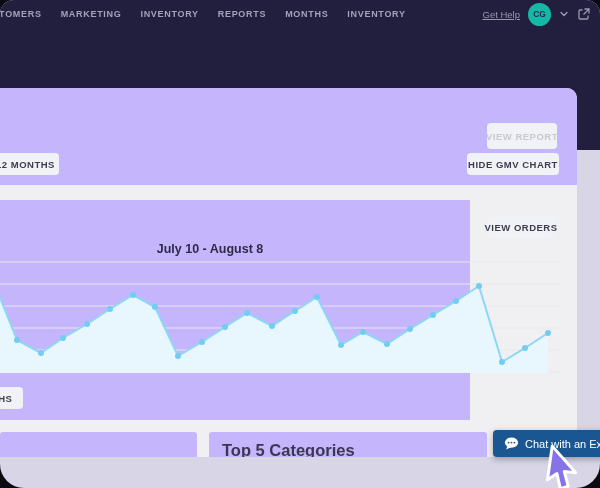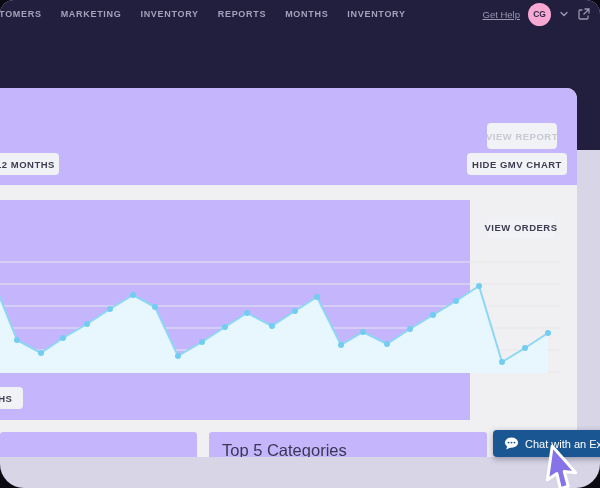--- a/index.html
+++ b/index.html
@@ -10,35 +10,35 @@
     background:#d8d5e6;
     font-family:"Liberation Sans", sans-serif;
   }
   
   .navy{position:absolute;left:0;top:0;width:600px;height:150px;background:#221e3e;z-index:1;}
   .navbar{position:absolute;left:0;top:0;width:600px;height:28px;display:flex;align-items:center;}
   .nav-left{display:flex;align-items:center;gap:19px;margin-left:-22px;}
   .nav-item{font-size:9px;font-weight:700;letter-spacing:.7px;color:#a5a2bb;white-space:nowrap;cursor:pointer;}
   .nav-right{position:absolute;right:9px;top:0;height:28px;display:flex;align-items:center;gap:8px;}
   .get-help{font-size:9.5px;color:#9b98b0;white-space:nowrap;text-decoration:underline;}
-  .avatar{width:23px;height:23px;border-radius:50%;background:#f9a8d4;display:flex;align-items:center;justify-content:center;font-size:8.5px;font-weight:700;color:#2e2b49;}
+  .avatar{width:23px;height:23px;border-radius:50%;background:#14b8a6;display:flex;align-items:center;justify-content:center;font-size:8.5px;font-weight:700;color:#2e2b49;}
   .chev{width:10px;height:10px;display:block;}
   .extlink{width:14px;height:14px;display:block;}
   
   .panel{position:absolute;left:0;top:88px;width:577px;height:369px;background:#f0f0f3;border-top-right-radius:10px;overflow:hidden;z-index:5;}
   .card{position:absolute;background:#c4b5fd;}
   .card1{left:0;top:0;width:577px;height:97px;border-top-right-radius:10px;}
   .card2{left:0;top:112px;width:470px;height:220px;text-decoration:underline;}
   .card3a{left:0;top:344px;width:197px;height:120px;border-radius:3px;}
   .card3b{left:209px;top:344px;width:278px;height:120px;border-radius:3px;}
   .btn{position:absolute;background:#f1f2f5;border-radius:4px;border:none;display:flex;align-items:center;justify-content:center;font-family:"Liberation Sans",sans-serif;font-size:9.5px;font-weight:700;letter-spacing:.5px;color:#3e3c52;white-space:nowrap;cursor:pointer;}
   .btn-disabled{color:#c7c9d3;}
   .chart-title{position:absolute;left:0;top:42px;width:420px;text-align:center;font-size:12.5px;font-weight:700;color:#2e2b45;}
   .chart-wrap{position:absolute;left:0;top:60px;width:560px;height:118px;}
-  .card3b-title{position:absolute;left:13px;top:9px;font-size:16.5px;font-weight:400;color:#3a3750;}
+  .card3b-title{position:absolute;left:13px;top:9px;font-size:16.5px;font-weight:700;color:#3a3750;}
   
   .chat-btn{position:absolute;left:493px;top:430px;height:27px;padding:0 11px;z-index:50;
     background:#1a5691;border-radius:4px;display:flex;align-items:center;gap:6px;
     box-shadow:0 2px 6px rgba(15,15,40,.35);cursor:pointer;}
   .chat-label{color:#ffffff;font-size:11px;white-space:nowrap;}
   .cursor{position:absolute;left:543px;top:445px;z-index:60;transform:rotate(8deg);}
 </style>
 </head>
 <body>
 
@@ -66,25 +66,26 @@
         </svg>
       </div>
     </div>
   </div>
 
   <div class="panel">
 
     <div class="card card1">
       <button class="btn btn-disabled" style="left:487px;top:35px;width:70px;height:26px;">VIEW REPORT</button>
       <button class="btn" style="left:-8px;top:65px;width:67px;height:22px;">12 MONTHS</button>
-      <button class="btn" style="left:467px;top:65px;width:100px;height:22px;">HIDE GMV CHART</button>
+      <button class="btn" style="left:467px;top:65px;width:92px;height:22px;">HIDE GMV CHART</button>
     </div>
 
     <div class="card card2">
       <button class="btn" style="left:487px;top:17px;width:68px;height:21px;">VIEW ORDERS</button>
+      <div class="chart-title">July 10 - August 8</div>
       <div class="chart-wrap">
         <svg id="orders-chart-svg" width="560" height="118" viewBox="0 0 560 118">
             <line x1="0" x2="560" y1="2" y2="2" stroke="#e8e8ec" stroke-width="1"></line>
             <line x1="0" x2="560" y1="24" y2="24" stroke="#e8e8ec" stroke-width="1"></line>
             <line x1="0" x2="560" y1="46" y2="46" stroke="#e8e8ec" stroke-width="1"></line>
             <line x1="0" x2="560" y1="68" y2="68" stroke="#e8e8ec" stroke-width="1"></line>
             <line x1="0" x2="560" y1="90" y2="90" stroke="#e8e8ec" stroke-width="1"></line>
             <line x1="0" x2="560" y1="112" y2="112" stroke="#e8e8ec" stroke-width="1"></line>
             <path d="M -8 113 L -8 18 L 17 80 L 41 93 L 63 78 L 87 64 L 110 49 L 133 35 L 155 47 L 178 96 L 202 82 L 225 67 L 247 53 L 272 66 L 295 51 L 317 37 L 341 85 L 363 72 L 387 84 L 410 69 L 433 55 L 456 41 L 479 26 L 502 102 L 525 88 L 548 73 L 548 113 Z" fill="#e8f6fd"></path>
             <polyline points="-8,18 17,80 41,93 63,78 87,64 110,49 133,35 155,47 178,96 202,82 225,67 247,53 272,66 295,51 317,37 341,85 363,72 387,84 410,69 433,55 456,41 479,26 502,102 525,88 548,73" fill="none" stroke="#8dd7f4" stroke-width="2" stroke-linejoin="round"></polyline>

